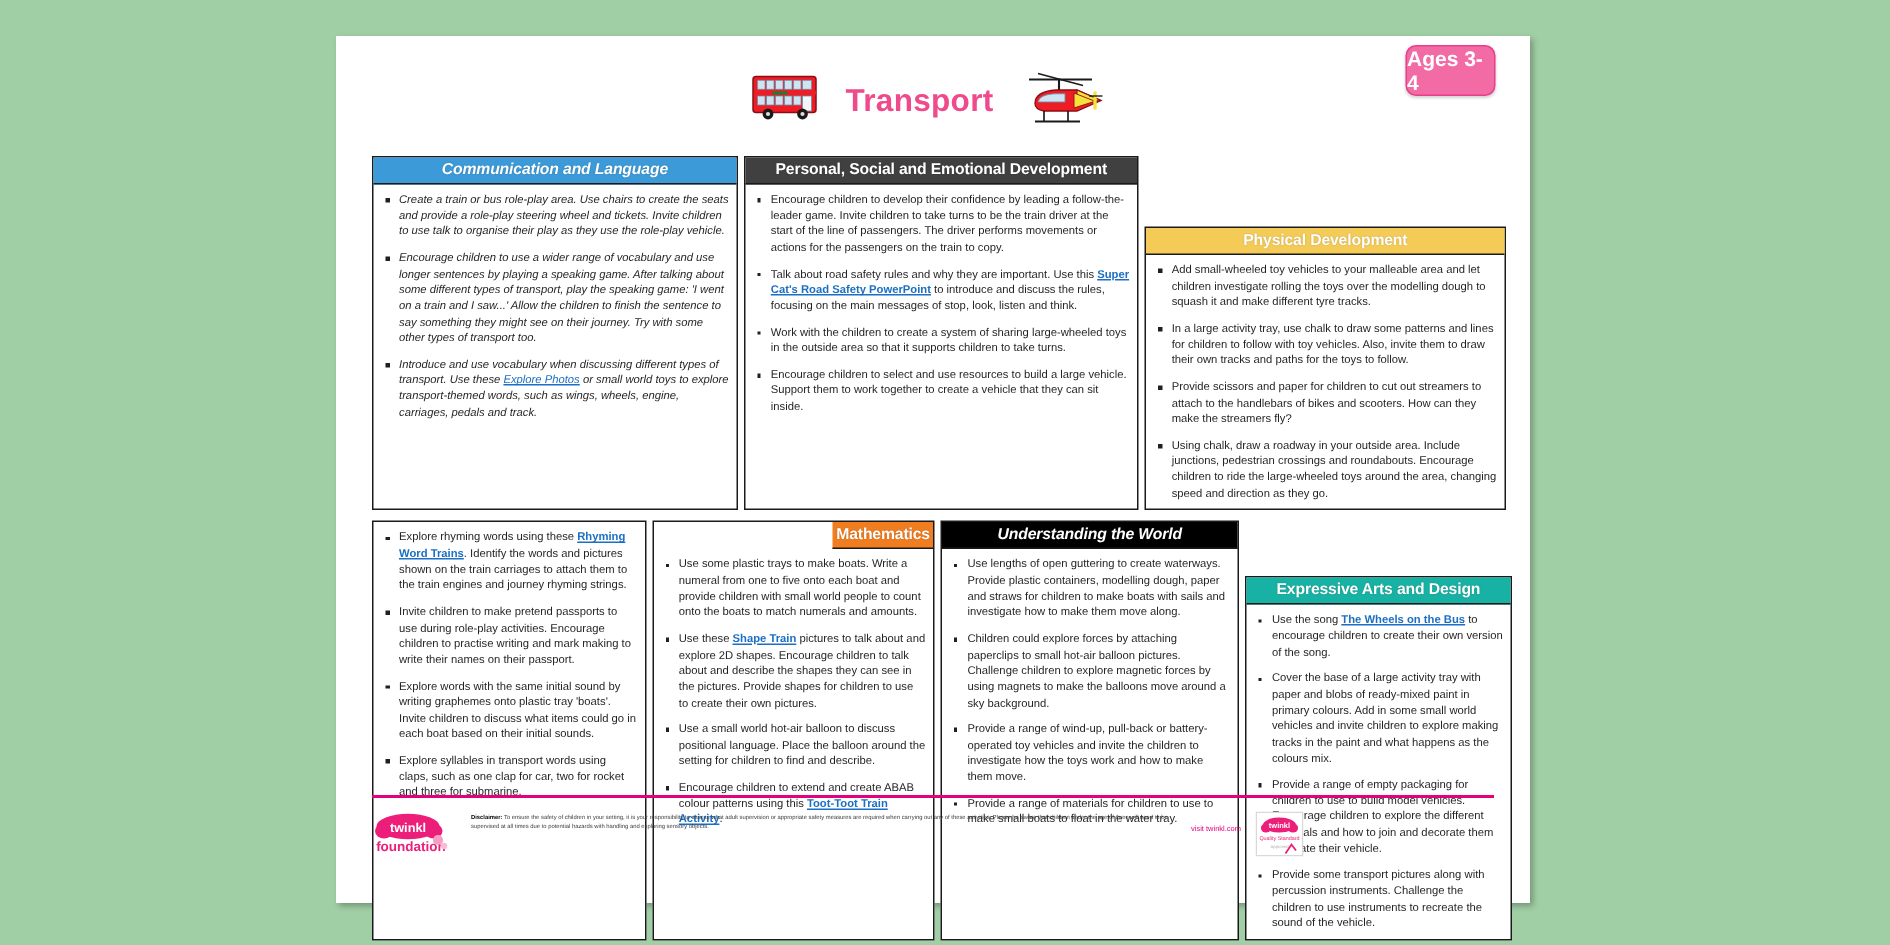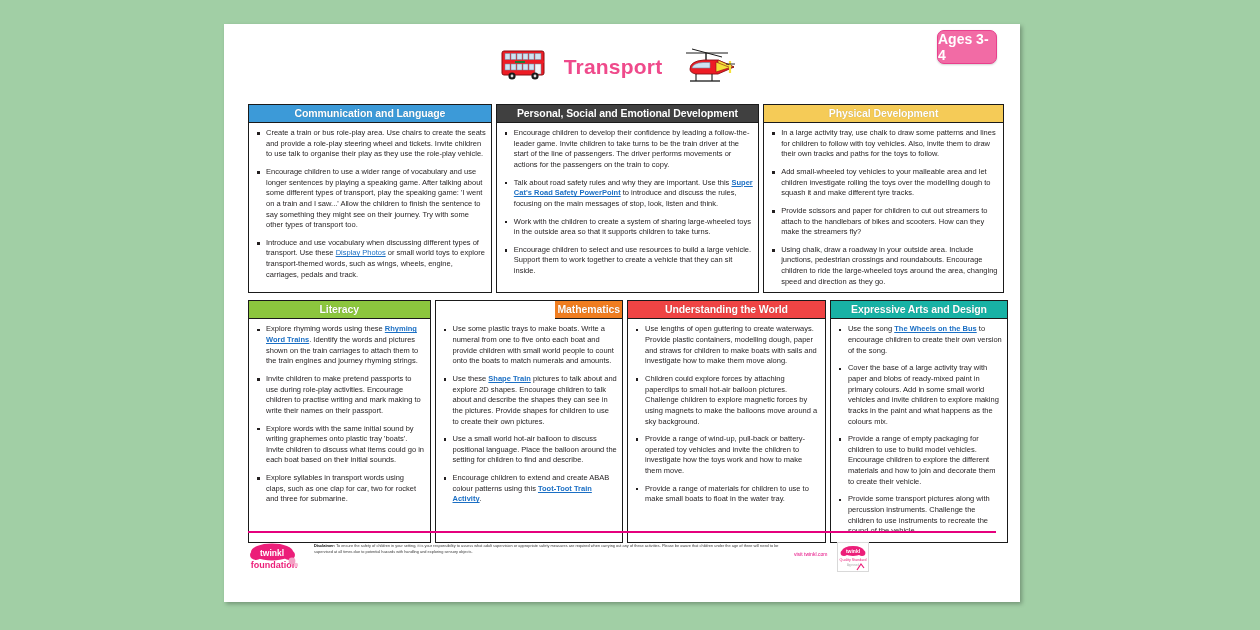--- a/index.html
+++ b/index.html
@@ -213,56 +213,55 @@
           <line x1="34" y1="30" x2="34" y2="37" stroke="#1a1a1a" stroke-width="1.1"></line>
           <line x1="12" y1="37" x2="42" y2="37" stroke="#1a1a1a" stroke-width="1.3"></line>
         </svg>
       </span>
     </div>
     <div class="ages-badge">Ages 3-4</div>
   </div>
 
   <div class="grid-wrap">
     <div class="row row1">
-        <div class="col" style="flex: 0 0 32.6%;">
+        <div class="col" style="flex: 0 0 32.6%; font-style: italic;">
           <div class="col-head" style="background: rgb(60, 154, 216);">Communication and Language</div>
           <div class="col-body">
             <ul>
               <li><span>Create a train or bus role-play area. Use chairs to create the seats and provide a role-play steering wheel and tickets. Invite children to use talk to organise their play as they use the role-play vehicle.</span></li>
               <li><span>Encourage children to use a wider range of vocabulary and use longer sentences by playing a speaking game. After talking about some different types of transport, play the speaking game: 'I went on a train and I saw...' Allow the children to finish the sentence to say something they might see on their journey. Try with some other types of transport too.</span></li>
-              <li><span>Introduce and use vocabulary when discussing different types of transport. Use these </span><span class="lnk">Display Photos</span><span> or small world toys to explore transport-themed words, such as wings, wheels, engine, carriages, pedals and track.</span></li>
+              <li><span>Introduce and use vocabulary when discussing different types of transport. Use these </span><span class="lnk">Explore Photos</span><span> or small world toys to explore transport-themed words, such as wings, wheels, engine, carriages, pedals and track.</span></li>
             </ul>
           </div>
         </div>
         <div class="col" style="flex: 0 0 35.2%;">
           <div class="col-head" style="background: #404040;">Personal, Social and Emotional Development</div>
           <div class="col-body">
             <ul>
               <li><span>Encourage children to develop their confidence by leading a follow-the-leader game. Invite children to take turns to be the train driver at the start of the line of passengers. The driver performs movements or actions for the passengers on the train to copy.</span></li>
               <li><span>Talk about road safety rules and why they are important. Use this </span><span class="lnk b">Super Cat's Road Safety PowerPoint</span><span> to introduce and discuss the rules, focusing on the main messages of stop, look, listen and think.</span></li>
               <li><span>Work with the children to create a system of sharing large-wheeled toys in the outside area so that it supports children to take turns.</span></li>
               <li><span>Encourage children to select and use resources to build a large vehicle. Support them to work together to create a vehicle that they can sit inside.</span></li>
             </ul>
           </div>
         </div>
-        <div class="col" style="flex: 0 0 32.2%;">
+        <div class="col" style="flex: 0 0 32.2%; margin-top: 47px;">
           <div class="col-head" style="background: rgb(245, 203, 87);">Physical Development</div>
           <div class="col-body">
             <ul>
+              <li><span>Add small-wheeled toy vehicles to your malleable area and let children investigate rolling the toys over the modelling dough to squash it and make different tyre tracks.</span></li>
               <li><span>In a large activity tray, use chalk to draw some patterns and lines for children to follow with toy vehicles. Also, invite them to draw their own tracks and paths for the toys to follow.</span></li>
-              <li><span>Add small-wheeled toy vehicles to your malleable area and let children investigate rolling the toys over the modelling dough to squash it and make different tyre tracks.</span></li>
               <li><span>Provide scissors and paper for children to cut out streamers to attach to the handlebars of bikes and scooters. How can they make the streamers fly?</span></li>
               <li><span>Using chalk, draw a roadway in your outside area. Include junctions, pedestrian crossings and roundabouts. Encourage children to ride the large-wheeled toys around the area, changing speed and direction as they go.</span></li>
             </ul>
           </div>
         </div>
       </div>
     <div class="row row2">
         <div class="col" style="flex: 0 0 24.4%;">
-          <div class="col-head" style="background: rgb(140, 198, 62);">Literacy</div>
           <div class="col-body">
             <ul>
               <li><span>Explore rhyming words using these </span><span class="lnk b">Rhyming Word Trains</span><span>. Identify the words and pictures shown on the train carriages to attach them to the train engines and journey rhyming strings.</span></li>
               <li><span>Invite children to make pretend passports to use during role-play activities. Encourage children to practise writing and mark making to write their names on their passport.</span></li>
               <li><span>Explore words with the same initial sound by writing graphemes onto plastic tray 'boats'. Invite children to discuss what items could go in each boat based on their initial sounds.</span></li>
               <li><span>Explore syllables in transport words using claps, such as one clap for car, two for rocket and three for submarine.</span></li>
             </ul>
           </div>
         </div>
         <div class="col" style="flex: 0 0 25.2%; align-items: flex-end;">
@@ -270,31 +269,31 @@
           <div class="col-body">
             <ul>
               <li><span>Use some plastic trays to make boats. Write a numeral from one to five onto each boat and provide children with small world people to count onto the boats to match numerals and amounts.</span></li>
               <li><span>Use these </span><span class="lnk b">Shape Train</span><span> pictures to talk about and explore 2D shapes. Encourage children to talk about and describe the shapes they can see in the pictures. Provide shapes for children to use to create their own pictures.</span></li>
               <li><span>Use a small world hot-air balloon to discuss positional language. Place the balloon around the setting for children to find and describe.</span></li>
               <li><span>Encourage children to extend and create ABAB colour patterns using this </span><span class="lnk b">Toot-Toot Train Activity</span><span>.</span></li>
             </ul>
           </div>
         </div>
         <div class="col" style="flex: 0 0 26.6%;">
-          <div class="col-head" style="background: #ef4444;">Understanding the World</div>
+          <div class="col-head" style="background: #000000; font-style: italic;">Understanding the World</div>
           <div class="col-body">
             <ul>
               <li><span>Use lengths of open guttering to create waterways. Provide plastic containers, modelling dough, paper and straws for children to make boats with sails and investigate how to make them move along.</span></li>
               <li><span>Children could explore forces by attaching paperclips to small hot-air balloon pictures. Challenge children to explore magnetic forces by using magnets to make the balloons move around a sky background.</span></li>
               <li><span>Provide a range of wind-up, pull-back or battery-operated toy vehicles and invite the children to investigate how the toys work and how to make them move.</span></li>
               <li><span>Provide a range of materials for children to use to make small boats to float in the water tray.</span></li>
             </ul>
           </div>
         </div>
-        <div class="col" style="flex: 0 0 23.8%;">
+        <div class="col" style="flex: 0 0 23.8%; margin-top: 37px;">
           <div class="col-head" style="background: rgb(24, 178, 165);">Expressive Arts and Design</div>
           <div class="col-body">
             <ul>
               <li><span>Use the song </span><span class="lnk b">The Wheels on the Bus</span><span> to encourage children to create their own version of the song.</span></li>
               <li><span>Cover the base of a large activity tray with paper and blobs of ready-mixed paint in primary colours. Add in some small world vehicles and invite children to explore making tracks in the paint and what happens as the colours mix.</span></li>
               <li><span>Provide a range of empty packaging for children to use to build model vehicles. Encourage children to explore the different materials and how to join and decorate them to create their vehicle.</span></li>
               <li><span>Provide some transport pictures along with percussion instruments. Challenge the children to use instruments to recreate the sound of the vehicle.</span></li>
             </ul>
           </div>
         </div>

